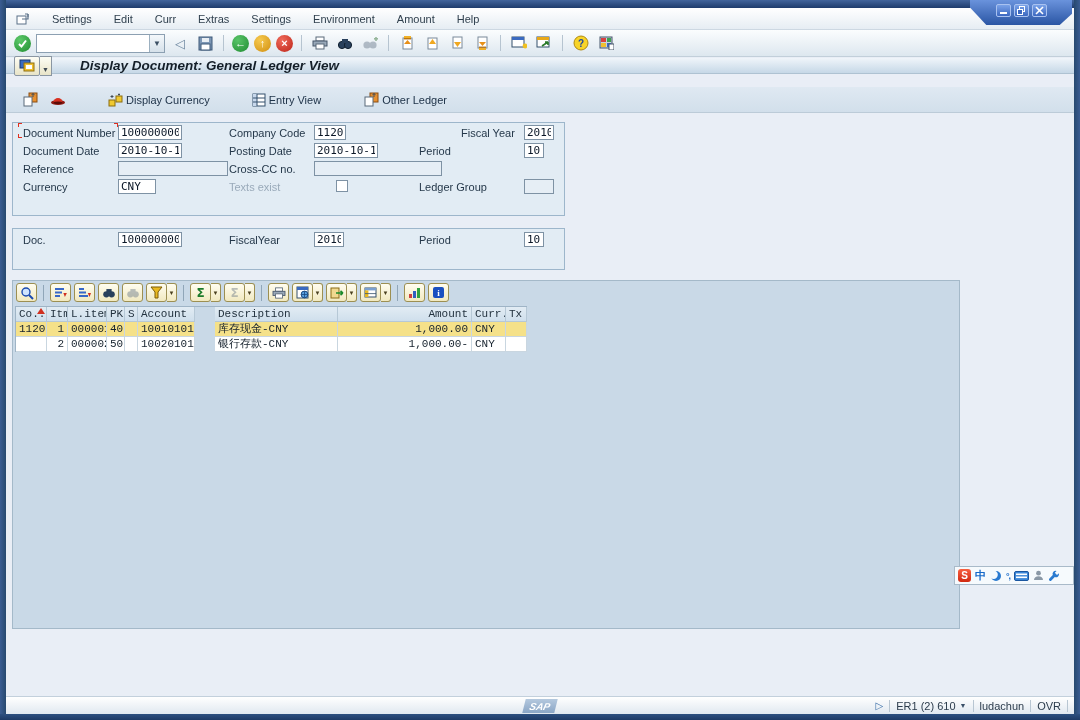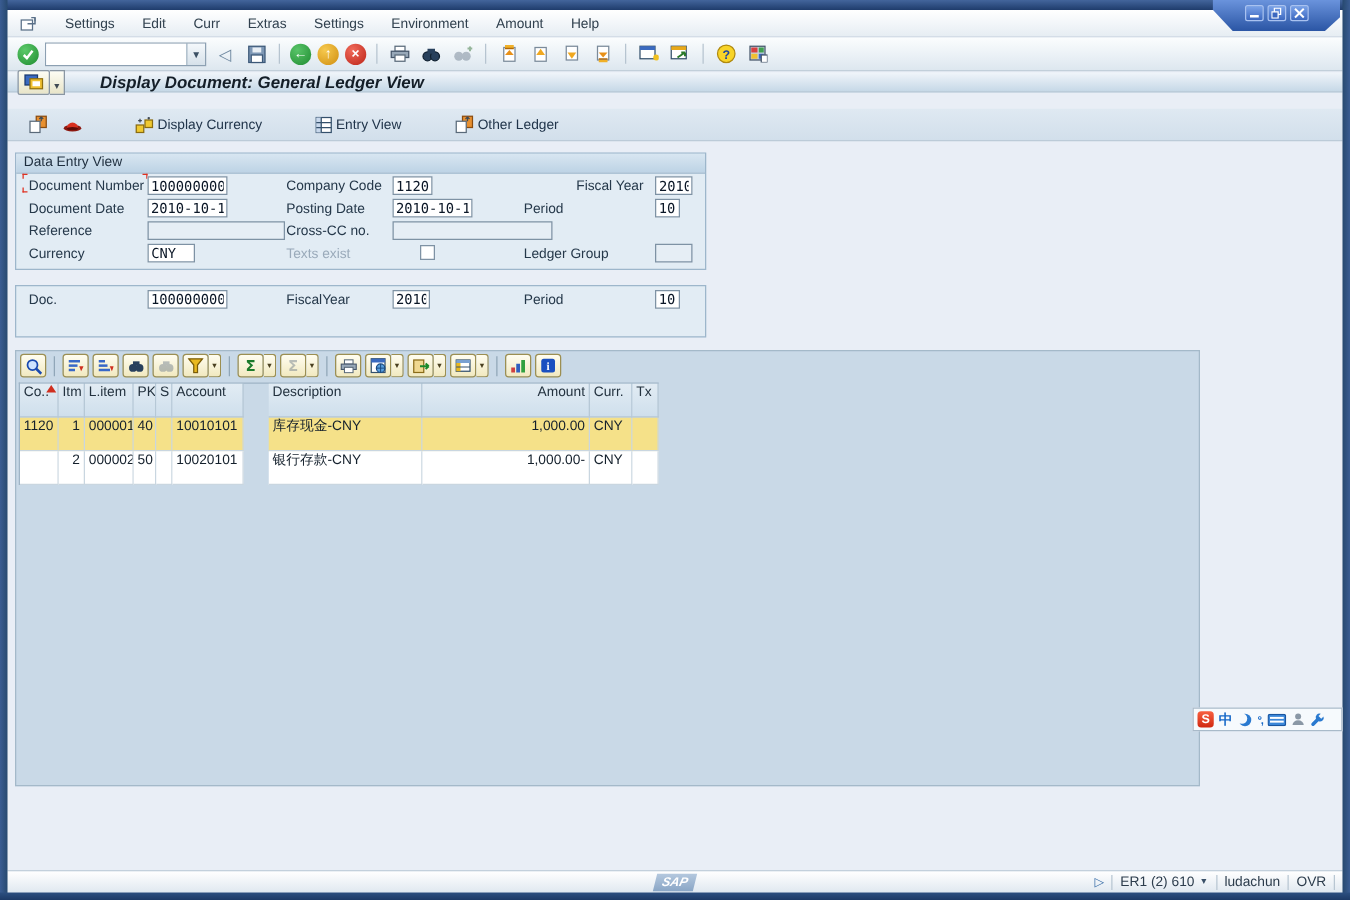--- a/index.html
+++ b/index.html
@@ -83,21 +83,21 @@
   .alv-dd  { height:19px; width:10px; background:linear-gradient(#fffdf0,#f1e9c0); border:1px solid #9c8f52;
              border-left:none; border-radius:0 3px 3px 0; margin-left:-3px; font-size:6px; color:#4a4020;
              display:flex; align-items:center; justify-content:center; cursor:pointer;}
   .alv-sep { width:1px; height:16px; background:#90a6b8; margin:0 3px; }
   .sigma { font-size:12px; font-weight:bold; color:#1b7a2a; font-family:"DejaVu Sans",sans-serif; }
   .sigma.grey { color:#6a7886; }
   
   .tbl { position:absolute; left:2px; top:25px; border-top:1px solid #9fb4c6; border-left:1px solid #9fb4c6; }
   .tr { display:flex; }
   .th, .td { border-right:1px solid #b6c8d6; border-bottom:1px solid #b6c8d6; padding:0 3px;
-             height:27px; line-height:14px; white-space:nowrap; overflow:hidden; }
+             height:15px; line-height:14px; white-space:nowrap; overflow:hidden;font-family:Liberation Mono, monospace; }
   .th { background:linear-gradient(#e2ecf4,#cfdfec); color:#23323f; position:relative; cursor:pointer; }
   .td { background:#ffffff; color:#14202c; border-right-color:#c9d6e0; border-bottom-color:#c9d6e0; cursor:pointer; }
   .tr.sel .td { background:#f5e189; }
   .c0{width:31px;} .c1{width:21px; text-align:right;} .c2{width:39px;} .c3{width:18px;} .c4{width:13px;}
   .c5{width:57px;} .c6{width:123px;margin-left:20px;} .c7{width:134px; text-align:right;} .c8{width:34px;} .c9{width:21px;}
   .sort-tri { position:absolute; right:1px; top:1px; width:0; height:0;
               border-left:4px solid transparent; border-right:4px solid transparent; border-bottom:6px solid #d03020; }
   
   .statusbar { position:absolute; left:6px; right:6px; bottom:6px; height:18px;
                background:linear-gradient(#ffffff,#e0e8f0); border-top:1px solid #c3d0dc;
@@ -329,21 +329,20 @@
         <rect x="2" y="5" width="8" height="9" fill="#fff" stroke="#5a6a7a"></rect>
         <path d="M11 5 L11 1.5 M11 1.5 L9.4 3.2 M11 1.5 L12.6 3.2" stroke="#404a54" fill="none"></path>
       </svg>
       <span>Other Ledger</span>
     </span>
   </div>
 
   <div class="content">
 
     <div class="groupbox" style="left:6px; top:9px; width:553px; height:94px;">
-      <div class="gb-head">Data Entry View</div>
       <div class="gb-body" style="height:77px;">
         <span class="red-focus">
             <i class="c1"></i>
             <i class="c2"></i>
             <i class="c3"></i>
           </span>
         <span class="flbl" style="left:10px; top:4px;">Document Number</span>
         <input class="fld" style="left: 105px; top: 2px; width: 64px;" value="100000000">
         <span class="flbl" style="left:216px; top:4px;">Company Code</span>
         <input class="fld" style="left: 301px; top: 2px; width: 32px;" value="1120">

